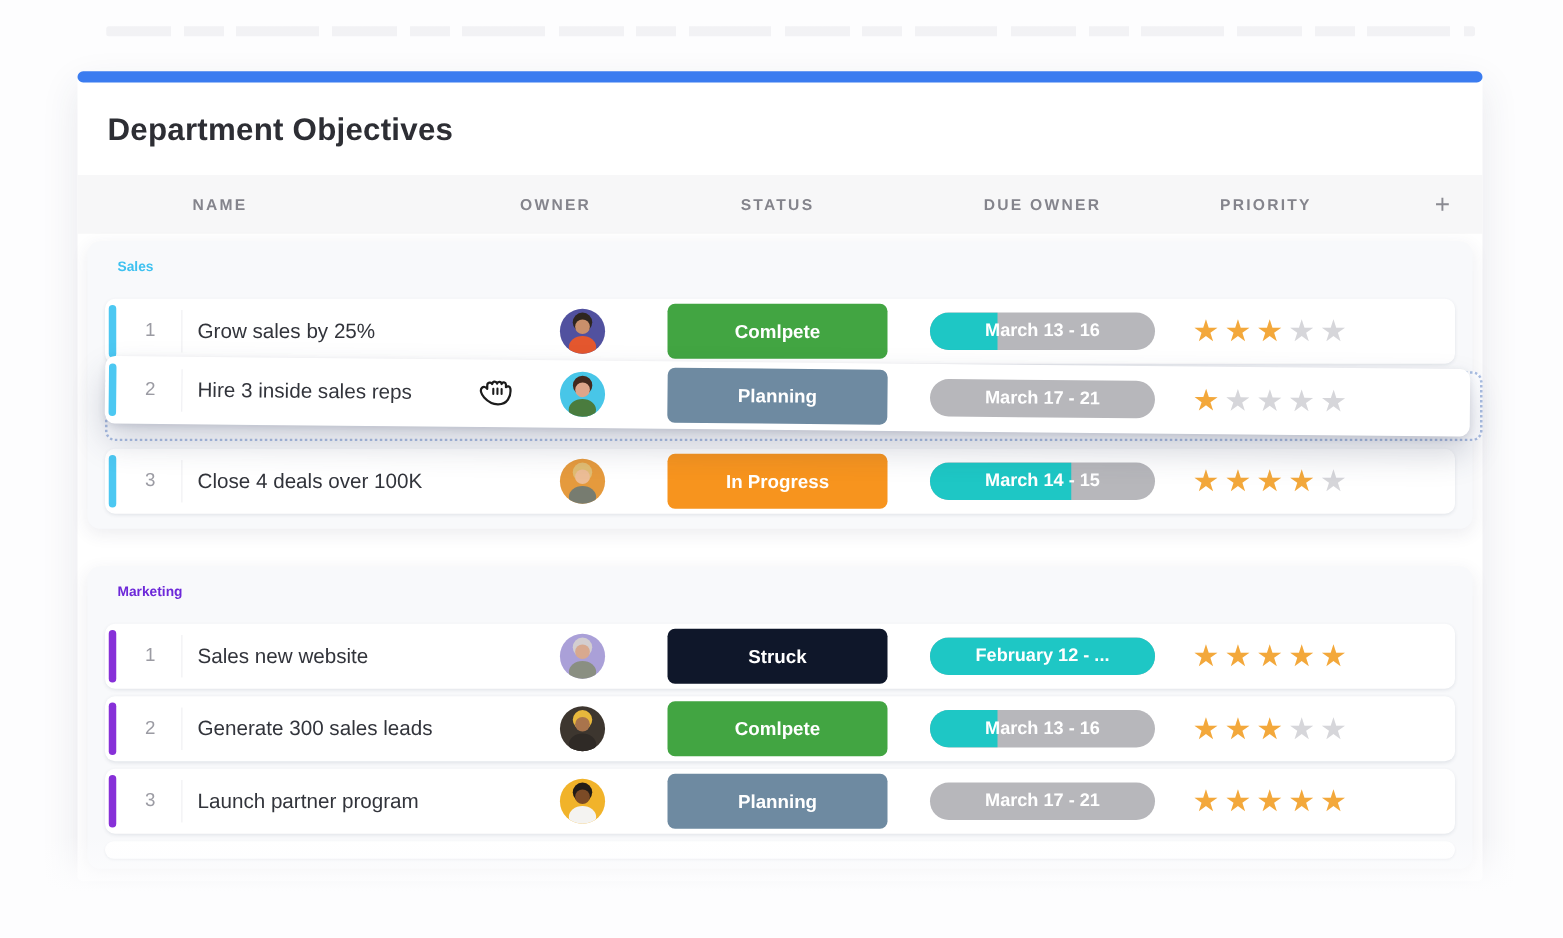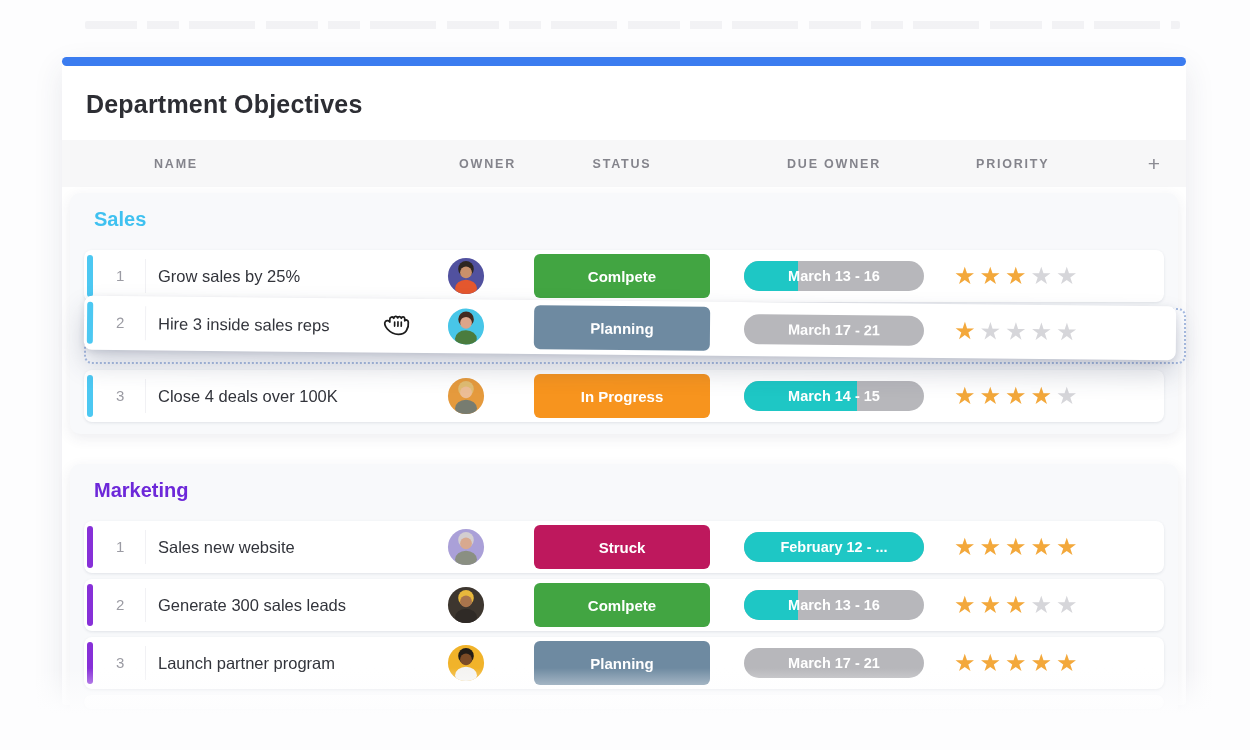--- a/index.html
+++ b/index.html
@@ -35,36 +35,36 @@
 
   
   .cols { display: grid; grid-template-columns: 18px 44px 270px 100px 212px 212px 1fr; align-items: center; }
 
   .header-row {
     margin-top: 21px; height: 47px; background: #f7f7f8;
     padding-left: 22px; position: relative;
     color: #84848c; font-size: 12.5px; font-weight: 700; letter-spacing: 1.8px;
   }
   .header-row .h-name { grid-column: 3; padding-left: 8px; }
-  .header-row .h-owner { grid-column: 4; text-align: right; }
+  .header-row .h-owner { grid-column: 4; text-align: left; }
   .header-row .h-status { grid-column: 5; text-align: center; }
   .header-row .h-due { grid-column: 6; text-align: center; }
   .header-row .h-priority { grid-column: 7; padding-left: 36px; }
   .add-col {
     position: absolute; right: 26px; top: 50%; transform: translateY(-50%);
     font-size: 21px; font-weight: 400; letter-spacing: 0; color: #8b8b92; cursor: pointer;
   }
 
   .group {
     margin: 6px 8px 0 8px; background: #f8f9fb; border-radius: 10px;
     box-shadow: 0 4px 14px rgba(50,60,90,.09);
     padding: 0 14px 12px 14px; position: relative;
   }
   .group.marketing { margin-top: 30px; padding-bottom: 8px; }
-  .group-label { padding: 15px 0 13px 10px; font-size: 20px; font-weight: 700; }
+  .group-label { padding: 15px 0 13px 10px; font-size: 11px; font-weight: 700; }
 
   .row {
     position: relative; height: 52px; background: #fff; border-radius: 8px;
     box-shadow: 0 1px 3px rgba(60,70,100,.12); margin-top: 6px;
   }
   .row:first-of-type { margin-top: 0; }
 
   .accent { grid-column: 1; width: 6px; height: 42px; border-radius: 3px; margin-left: 3px; }
   .num { grid-column: 2; font-size: 15px; color: #9b9ba3; padding-left: 14px;
          border-right: 1px solid #f1f1f4; height: 34px; line-height: 34px; }
@@ -247,21 +247,21 @@
               </defs>
               <circle cx="20" cy="20" r="19" fill="#aaa0d8"></circle>
               <g clip-path="url(#avclip3)">
                 <circle cx="20" cy="12.5" r="8.2" fill="#d3ced0"></circle>
                 <circle cx="20" cy="16.2" r="6.2" fill="#d8a98f"></circle>
                 <ellipse cx="20" cy="33" rx="11.5" ry="9" fill="#8a8f82"></ellipse>
               </g>
             </svg>
           </span>
         <span class="status-cell">
-            <span class="status-badge" style="background-color: #be185d;">Struck</span>
+            <span class="status-badge" style="background-color: #0f172a;">Struck</span>
           </span>
         <span class="due-cell">
             <span class="due-pill" style="background-color: rgb(183, 183, 187);">
               <span class="fill" style="width: 100%; background-color: rgb(30, 199, 197);"></span>
               <span class="due-text">February 12 - ...</span>
             </span>
           </span>
         <span class="stars-cell"><span style="color: rgb(243, 168, 59);">★</span><span style="color: rgb(243, 168, 59);">★</span><span style="color: rgb(243, 168, 59);">★</span><span style="color: rgb(243, 168, 59);">★</span><span style="color: rgb(243, 168, 59);">★</span></span>
       </div>
 

